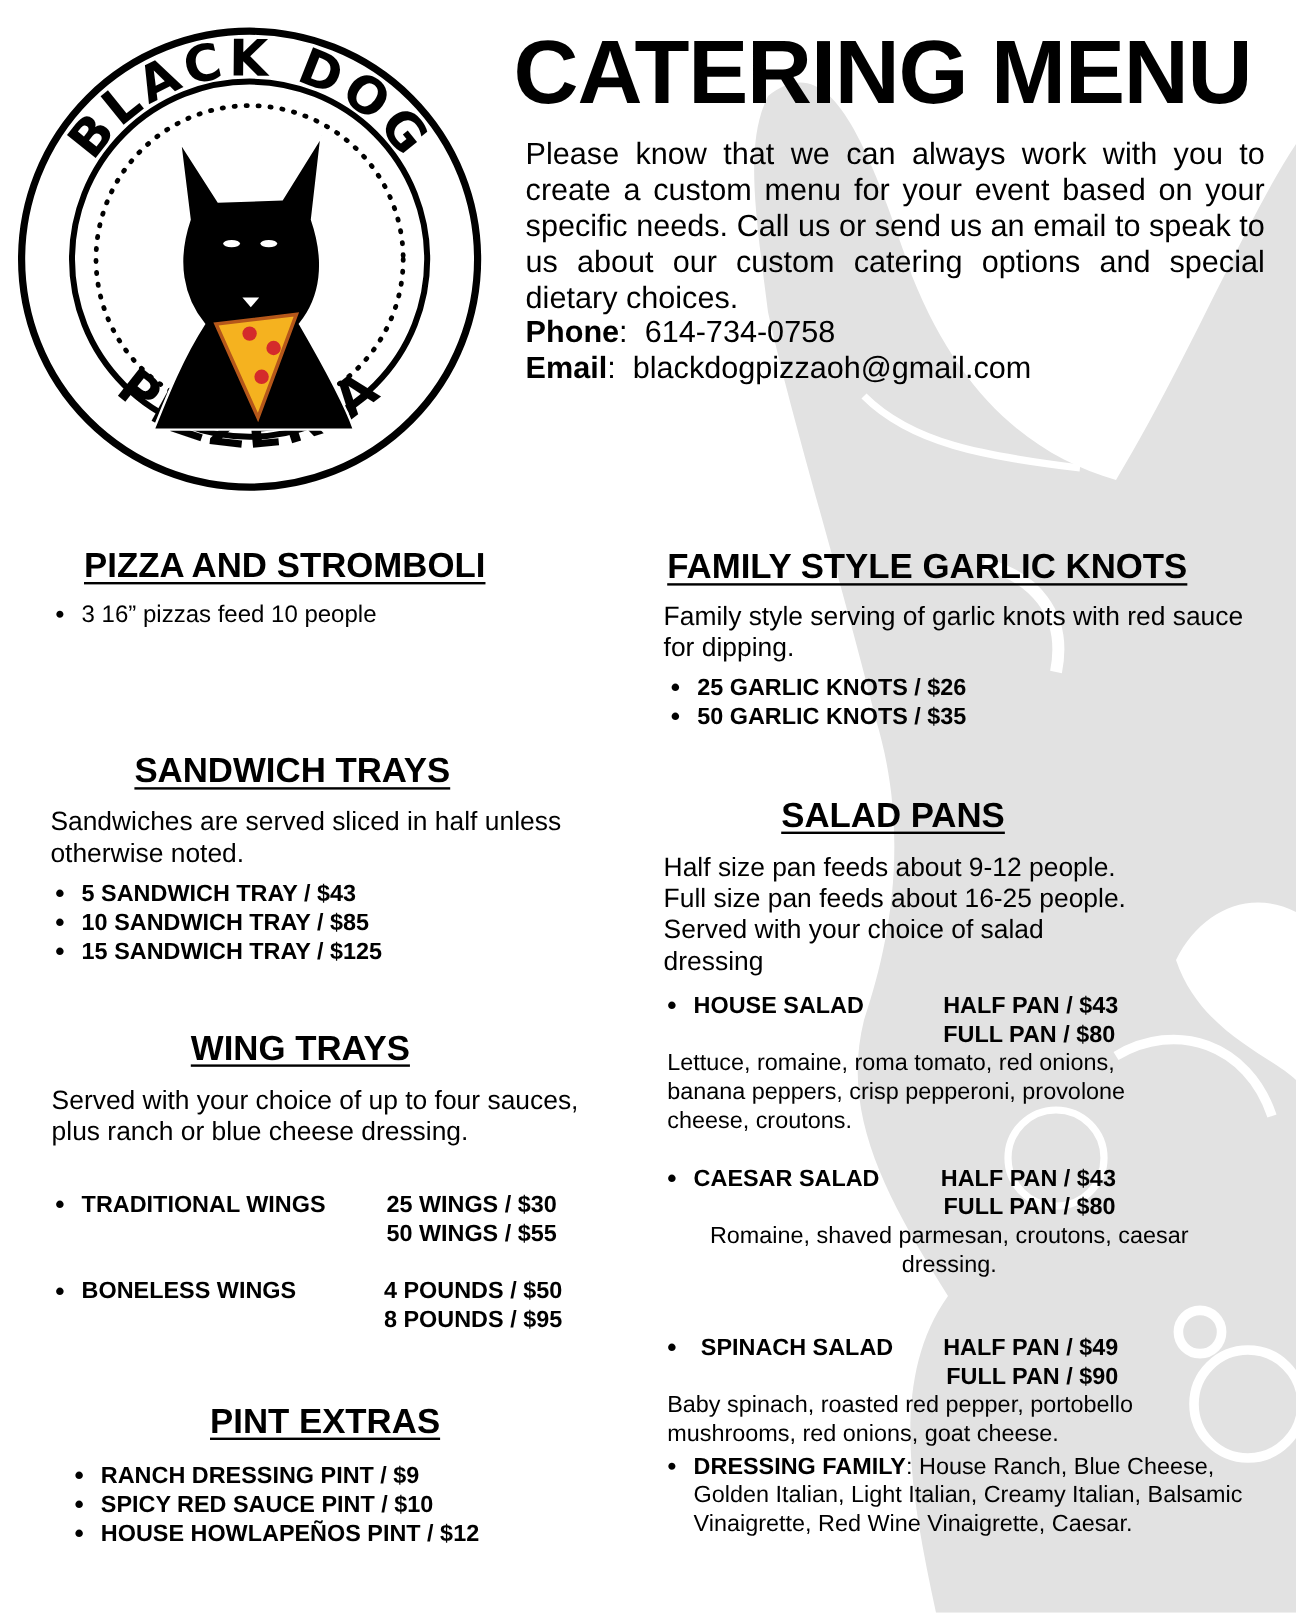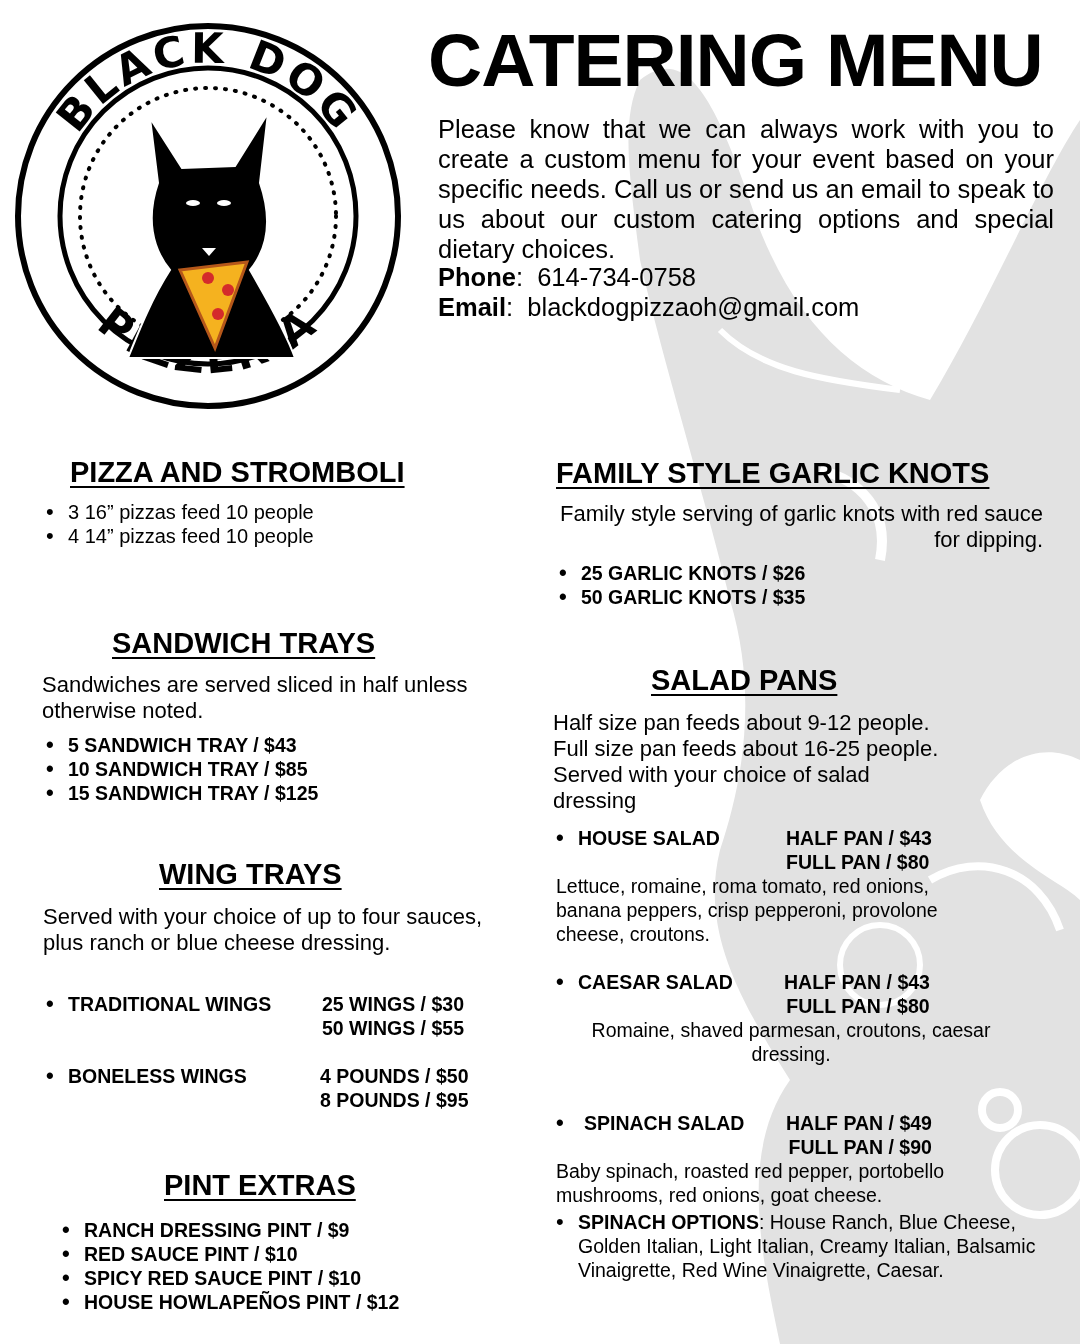--- a/index.html
+++ b/index.html
@@ -73,21 +73,20 @@
 </svg>
 
 <div class="abs title">CATERING MENU</div>
 <div class="abs intro">Please know that we can always work with you to create a custom menu for your event based on your specific needs. Call us or send us an email to speak to us about our custom catering options and special dietary choices.</div>
 <div class="abs contact" style="top:262px;"><b>Phone</b>:&nbsp; <span>614-734-0758</span></div>
 <div class="abs contact" style="top:292px;"><b>Email</b>:&nbsp; <span>blackdogpizzaoh@gmail.com</span></div>
 
 <h2 class="abs" style="left:70px; top:456px;">PIZZA AND STROMBOLI</h2>
 <ul class="abs plain" style="left:42px; top:500px;">
   <li>3  16” pizzas feed 10 people</li>
-  <li>4  14” pizzas feed 10 people</li>
 </ul>
 
 <h2 class="abs" style="left:112px; top:627px;">SANDWICH TRAYS</h2>
 <div class="abs desc" style="left:42px; top:672px; width:490px;">Sandwiches are served sliced in half unless otherwise noted.</div>
 <ul class="abs bold" style="left:42px; top:733px;">
   <li>5 SANDWICH TRAY / $43</li>
   <li>10 SANDWICH TRAY / $85</li>
   <li>15 SANDWICH TRAY / $125</li>
 </ul>
 
@@ -105,30 +104,29 @@
 <div class="abs" style="left:42px; top:1064px; width:480px;">
   <div class="row2">
       <span class="name">BONELESS WINGS</span>
     </div>
   <div class="row2" style="position:absolute; left:278px; top:0; display:block;">
     <div>4 POUNDS / $50</div>
     <div>8 POUNDS / $95</div>
   </div>
 </div>
 
-<h2 class="abs" style="left:164px; top:1169px;">PINT EXTRAS</h2>
+<h2 class="abs" style="left:175px; top:1169px;">PINT EXTRAS</h2>
 <ul class="abs bold" style="left:58px; top:1218px;">
   <li>RANCH DRESSING PINT / $9</li>
-  <li>RED SAUCE PINT / $10</li>
   <li>SPICY RED SAUCE PINT / $10</li>
   <li>HOUSE HOWLAPEÑOS PINT / $12</li>
 </ul>
 
 <h2 class="abs" style="left:556px; top:457px;">FAMILY STYLE GARLIC KNOTS</h2>
-<div class="abs desc" style="left:553px; top:501px; width:490px;text-align:right;">Family style serving of garlic knots with red sauce for dipping.</div>
+<div class="abs desc" style="left:553px; top:501px; width:490px;">Family style serving of garlic knots with red sauce for dipping.</div>
 <ul class="abs bold" style="left:555px; top:561px;">
   <li>25 GARLIC KNOTS / $26</li>
   <li>50 GARLIC KNOTS / $35</li>
 </ul>
 
 <h2 class="abs" style="left:651px; top:664px;">SALAD PANS</h2>
 <div class="abs desc" style="left:553px; top:710px; width:470px;">
   <div>Half size pan feeds about 9-12 people.</div>
   <div>Full size pan feeds about 16-25 people.</div>
   <div>Served with your choice of salad</div>
@@ -164,15 +162,15 @@
   <div class="row2" style="position:absolute; left:234px; top:0; display:block;text-align:right;">
     <div>HALF PAN / $49</div>
     <div>FULL PAN / $90</div>
   </div>
   <div class="salad-desc" style="position:absolute; left:4px; top:48px; width:480px;">Baby spinach, roasted red pepper, portobello mushrooms, red onions, goat cheese.</div>
 </div>
 
 <div class="abs salad-desc" style="left:552px; top:1210px; width:490px;">
   <div style="position:relative; padding-left:26px;">
     <span style="position:absolute; left:4px; top:0; font-size:22px;">•</span>
-    <b>SPINACH OPTIONS</b><span>:  House Ranch, Blue Cheese, Golden Italian, Light Italian, Creamy Italian, Balsamic Vinaigrette, Red Wine Vinaigrette, Caesar.</span>
+    <b>DRESSING FAMILY</b><span>:  House Ranch, Blue Cheese, Golden Italian, Light Italian, Creamy Italian, Balsamic Vinaigrette, Red Wine Vinaigrette, Caesar.</span>
   </div>
 </div>
 
 </body></html>

